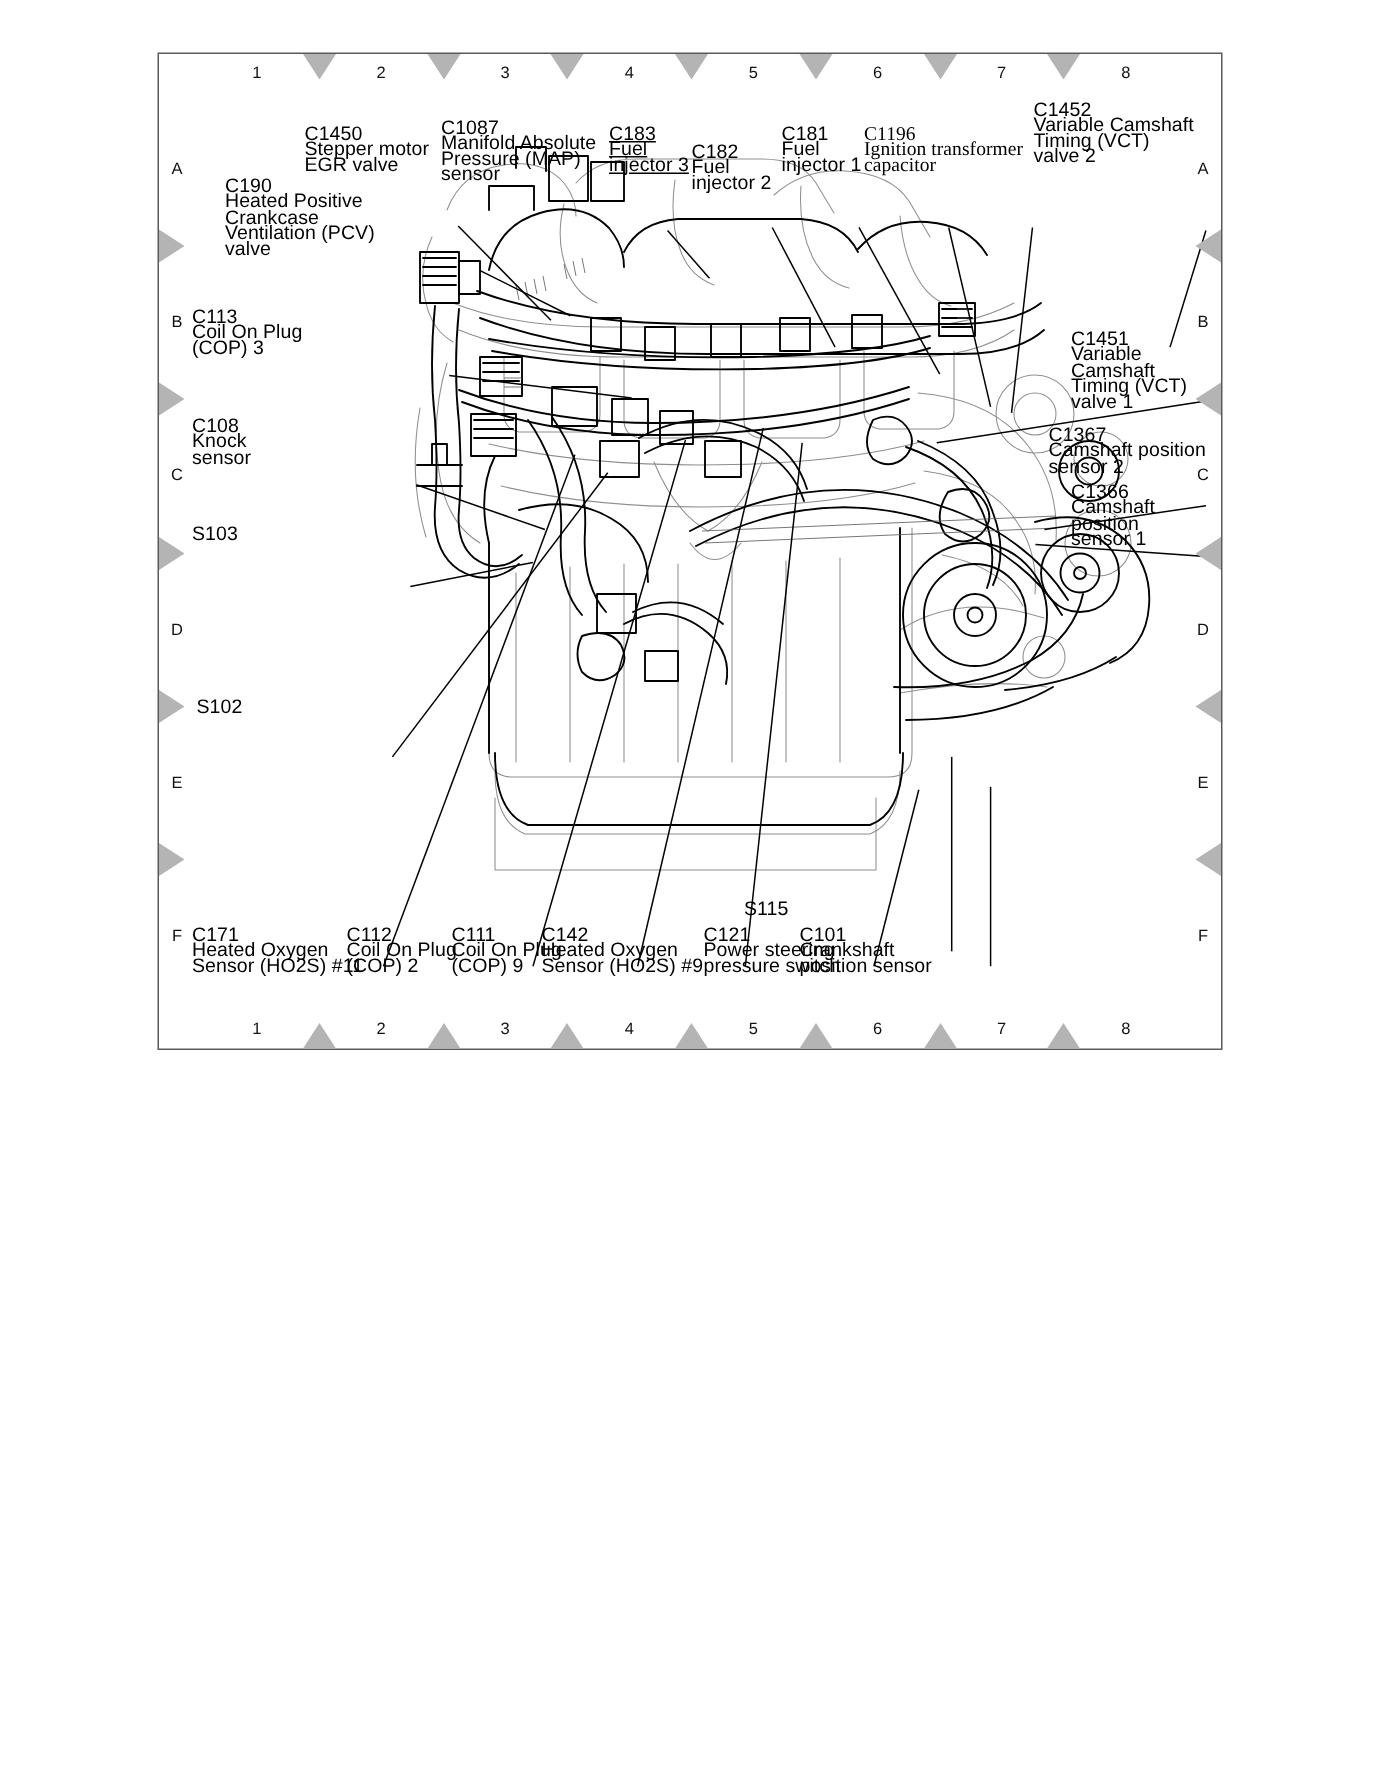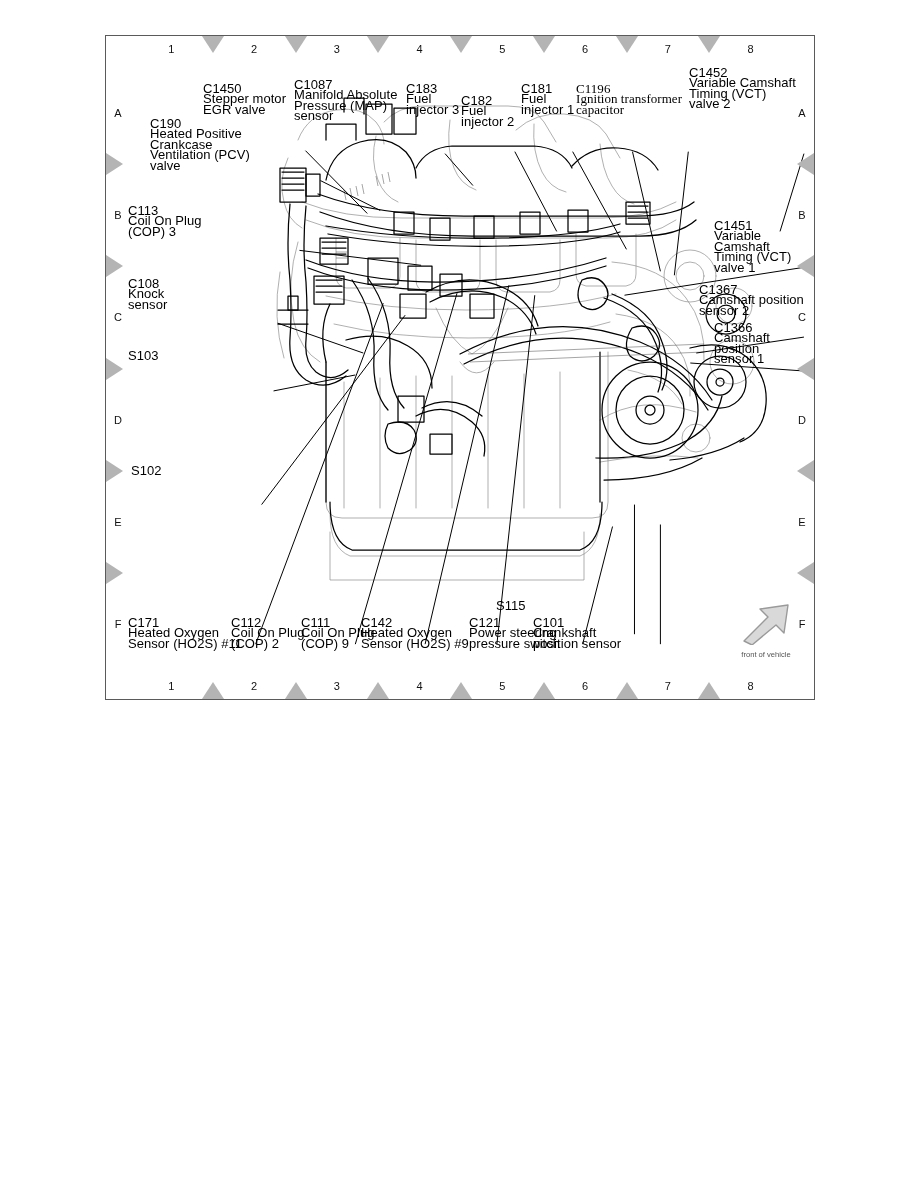--- a/index.html
+++ b/index.html
@@ -329,21 +329,21 @@
     </svg>
   </div>
 
   <div class="lbl" style="left:97px;top:48px;">C1450
 Stepper motor
 EGR valve</div>
   <div class="lbl" style="left:188px;top:44px;">C1087
 Manifold Absolute
 Pressure (MAP)
 sensor</div>
-  <div class="lbl" style="left:300px;top:48px;">C183
+  <div class="lbl" style="left:300px;top:48px;text-decoration:underline;">C183
 Fuel
 injector 3</div>
   <div class="lbl" style="left:355px;top:60px;">C182
 Fuel
 injector 2</div>
   <div class="lbl" style="left:415px;top:48px;">C181
 Fuel
 injector 1</div>
   <div class="lbl" style="left:470px;top:48px;font-family:Liberation Serif, serif;">C1196
 Ignition transformer
@@ -391,26 +391,20 @@
 Heated Oxygen
 Sensor (HO2S) #9</div>
   <div class="lbl" style="left:363px;top:582px;">C121
 Power steering
 pressure switch</div>
   <div class="lbl" style="left:427px;top:582px;">C101
 Crankshaft
 position sensor</div>
   <div class="lbl" style="left:390px;top:565px;">S115</div>
 
-  <div id="front-marker">
-    <svg width="56" height="44" viewBox="0 0 56 44" xmlns="http://www.w3.org/2000/svg">
-      <path d="M6 40 L30 16 L22 8 L50 4 L46 32 L38 24 L14 44 Z" fill="#d9d9d9" stroke="#9a9a9a" stroke-width="1.4" stroke-linejoin="round"></path>
-    </svg>
-    <div class="cap">front of vehicle</div>
-  </div>
 
   <div class="ruler ruler-top">
       <div class="rnum" style="left: 65.375px; top: 13px;">1</div>
       <div class="tri tri-down" style="left: 106.75px;"></div>
       <div class="rnum" style="left: 148.125px; top: 13px;">2</div>
       <div class="tri tri-down" style="left: 189.5px;"></div>
       <div class="rnum" style="left: 230.875px; top: 13px;">3</div>
       <div class="tri tri-down" style="left: 272.25px;"></div>
       <div class="rnum" style="left: 313.625px; top: 13px;">4</div>
       <div class="tri tri-down" style="left: 355px;"></div>

